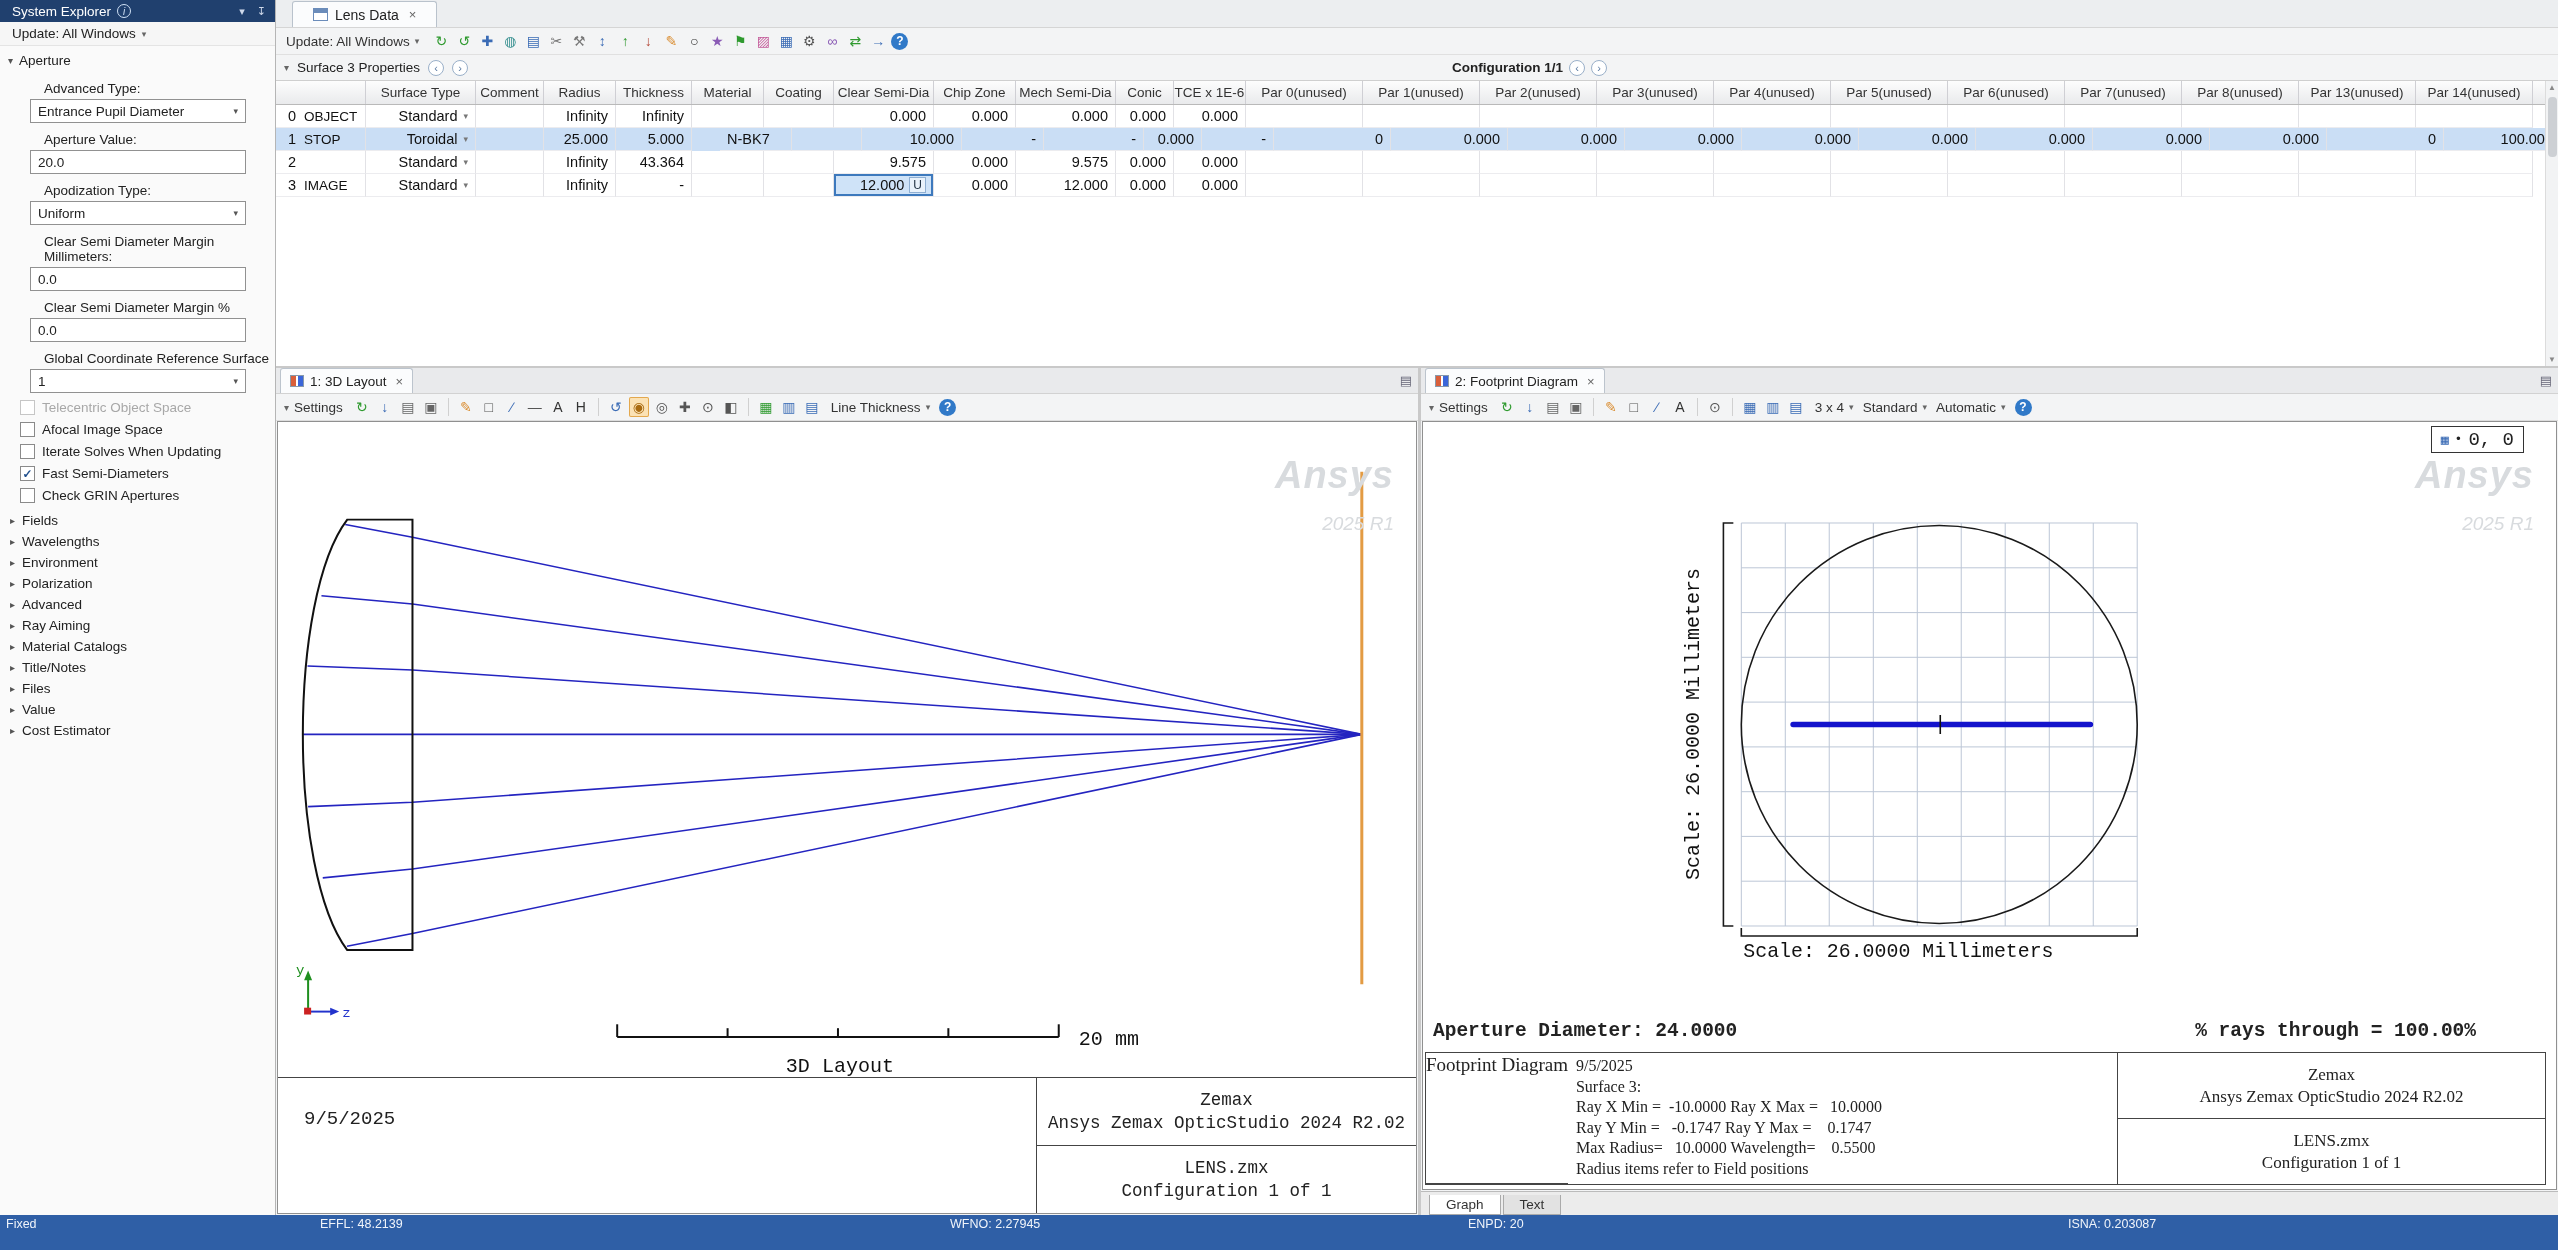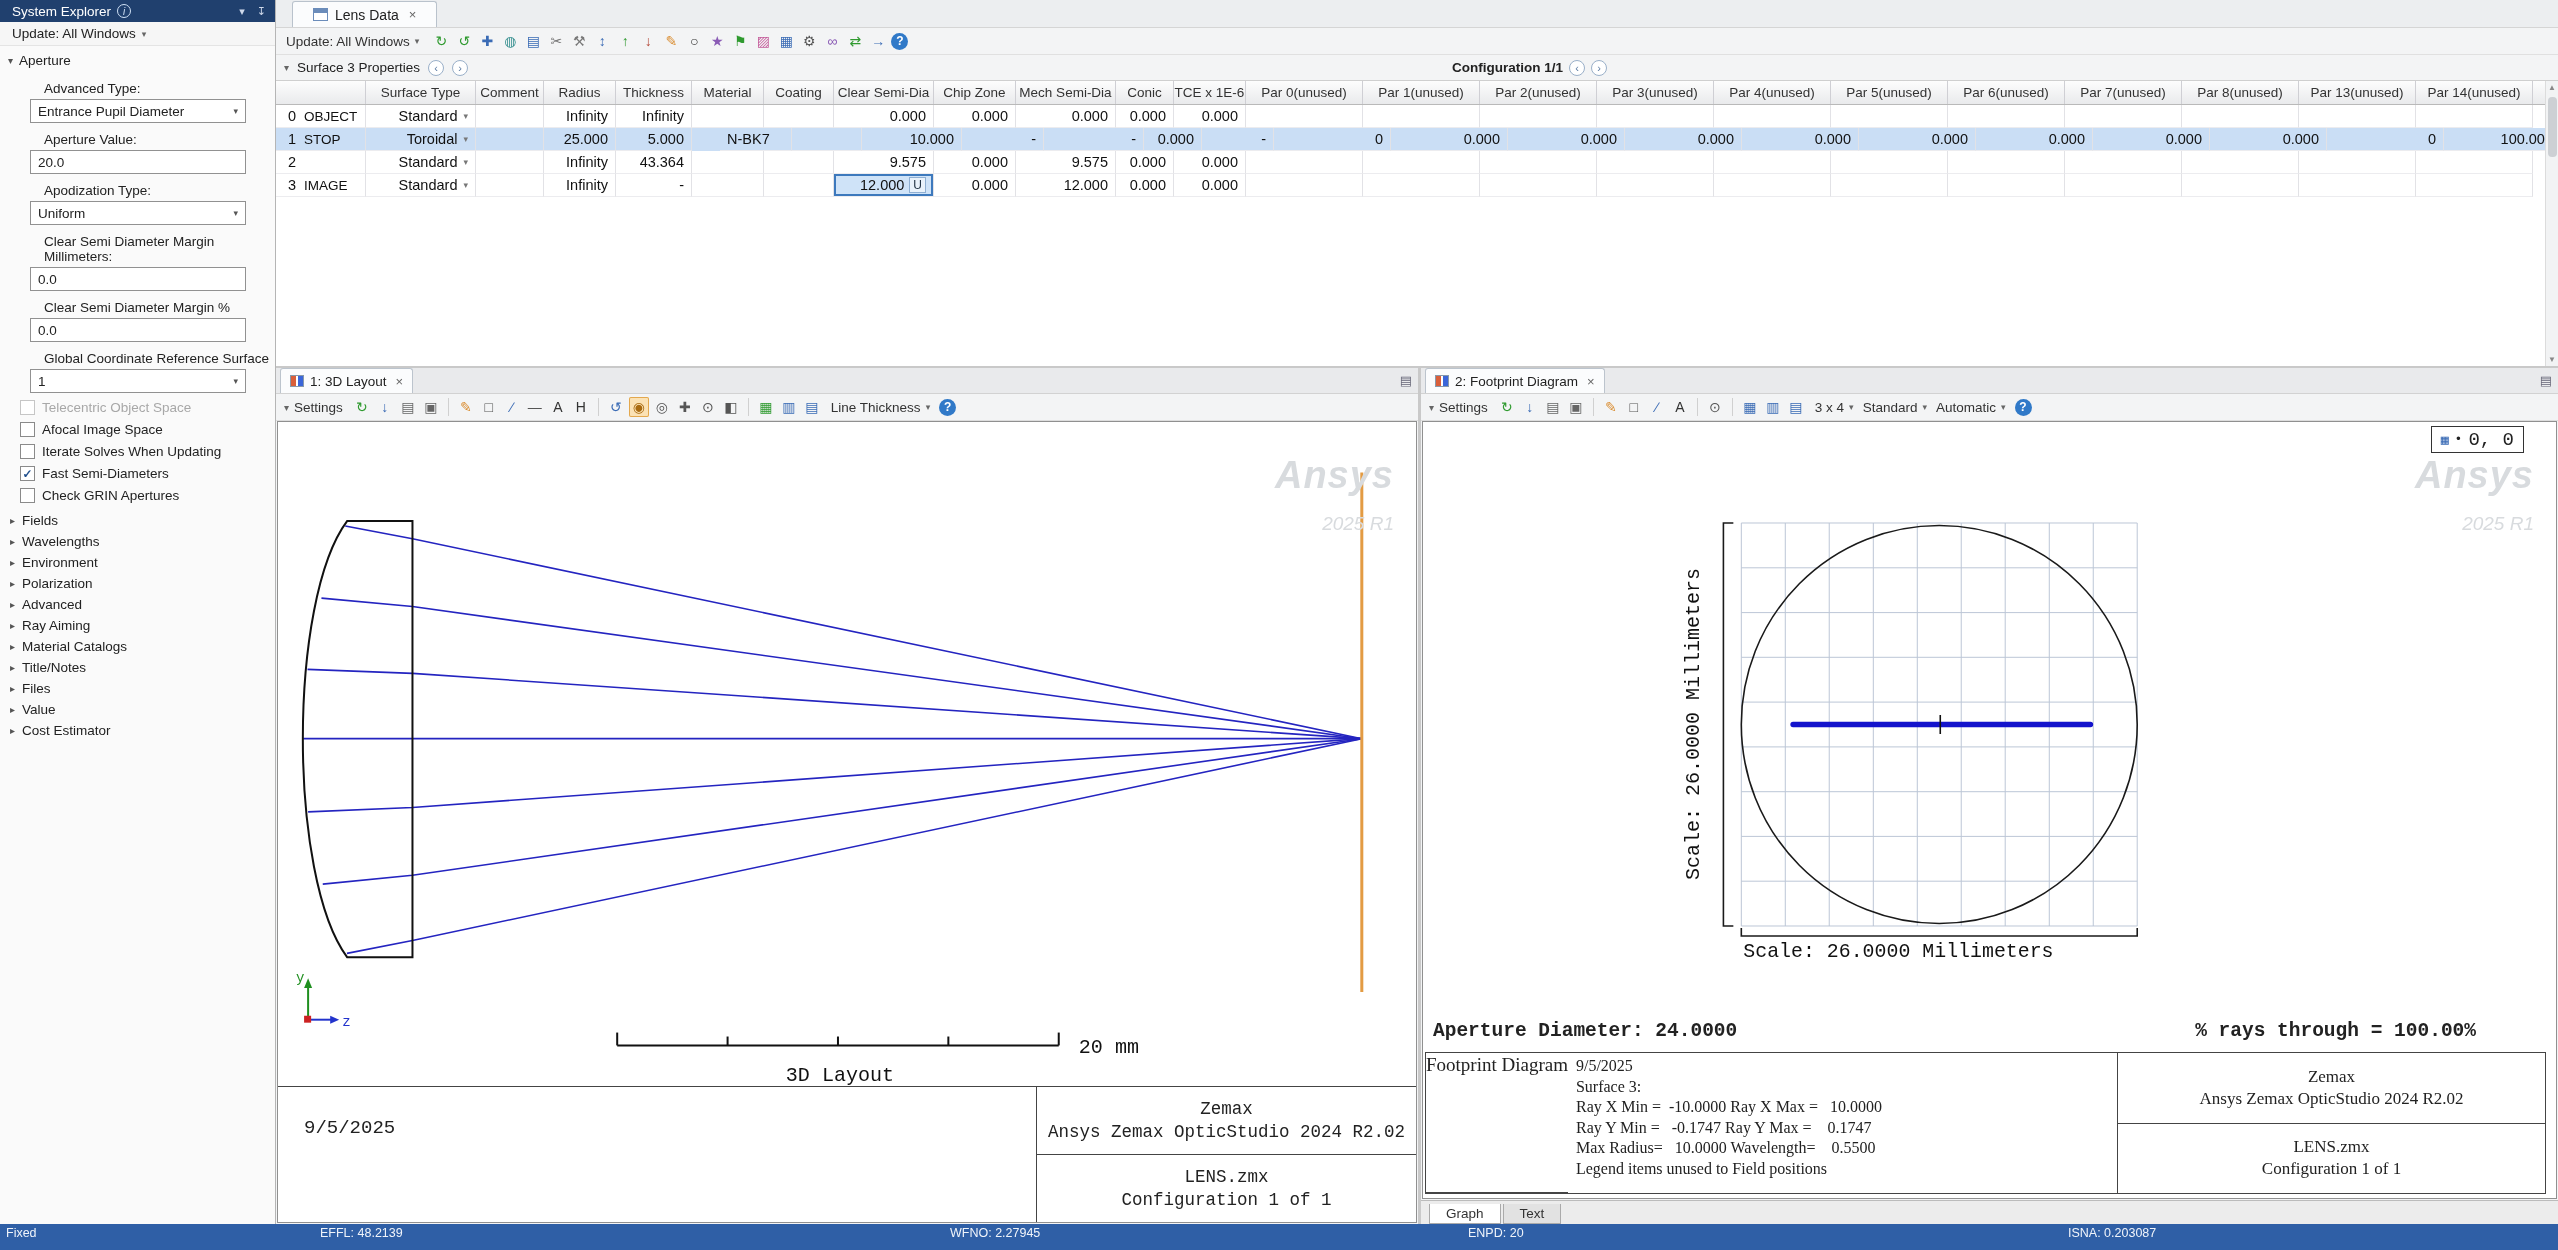--- a/index.html
+++ b/index.html
@@ -98,21 +98,21 @@
 .fpt-body{flex:1;display:flex;min-height:0}
 .fpt-left{flex:1;padding:3px 8px;font-size:16px;line-height:20.5px;white-space:pre;overflow:hidden}
 .fpt-right{width:428px;flex:none;border-left:1.5px solid #444;display:flex;flex-direction:column}
 .fpt-rcell{flex:1;display:flex;flex-direction:column;justify-content:center;align-items:center;font-size:17px;line-height:22px;text-align:center}
 .fpt-rcell.b{border-top:1.5px solid #444}
 .fpfooter{height:24px;flex:none;background:#ececec;border-top:1px solid #bbb;display:flex;align-items:flex-end;padding-left:8px;gap:2px}
 .fptab{font-size:13.5px;padding:2px 16px;border:1px solid #aaa;border-top:none;background:#e2e2e2;color:#333}
 .fptab.active{background:#fff}
 
 
-.statusbar{height:26px;flex:none;background:#2f5fa6;position:relative;color:#f0f4fa;font-size:12.5px}
+.statusbar{height:35px;flex:none;background:#2f5fa6;position:relative;color:#f0f4fa;font-size:12.5px}
 .st{position:absolute;top:2px;white-space:nowrap}
 </style>
 </head>
 <body>
 
 <div class="app">
   <div class="work">
 
     <aside class="sysexp">
       <div class="se-title">
@@ -607,21 +607,21 @@
               <span class="cb-dot">•</span>
               <span>0, 0</span>
             </div>
             <div class="fpap">
               <span>Aperture Diameter: 24.0000</span>
               <span>% rays through = 100.00%</span>
             </div>
             <div class="fptable">
               <div class="fpt-title">Footprint Diagram</div>
               <div class="fpt-body">
-                <div class="fpt-left" id="fp-info"><div>9/5/2025</div><div>Surface 3:</div><div>Ray X Min =  -10.0000 Ray X Max =   10.0000</div><div>Ray Y Min =   -0.1747 Ray Y Max =    0.1747</div><div>Max Radius=   10.0000 Wavelength=    0.5500</div><div>Legend items unused to Field positions</div></div>
+                <div class="fpt-left" id="fp-info"><div>9/5/2025</div><div>Surface 3:</div><div>Ray X Min =  -10.0000 Ray X Max =   10.0000</div><div>Ray Y Min =   -0.1747 Ray Y Max =    0.1747</div><div>Max Radius=   10.0000 Wavelength=    0.5500</div><div>Radius items refer to Field positions</div></div>
                 <div class="fpt-right">
                   <div class="fpt-rcell">
                     <div>Zemax</div>
                     <div>Ansys Zemax OpticStudio 2024 R2.02</div>
                   </div>
                   <div class="fpt-rcell b">
                     <div>LENS.zmx</div>
                     <div>Configuration 1 of 1</div>
                   </div>
                 </div>

